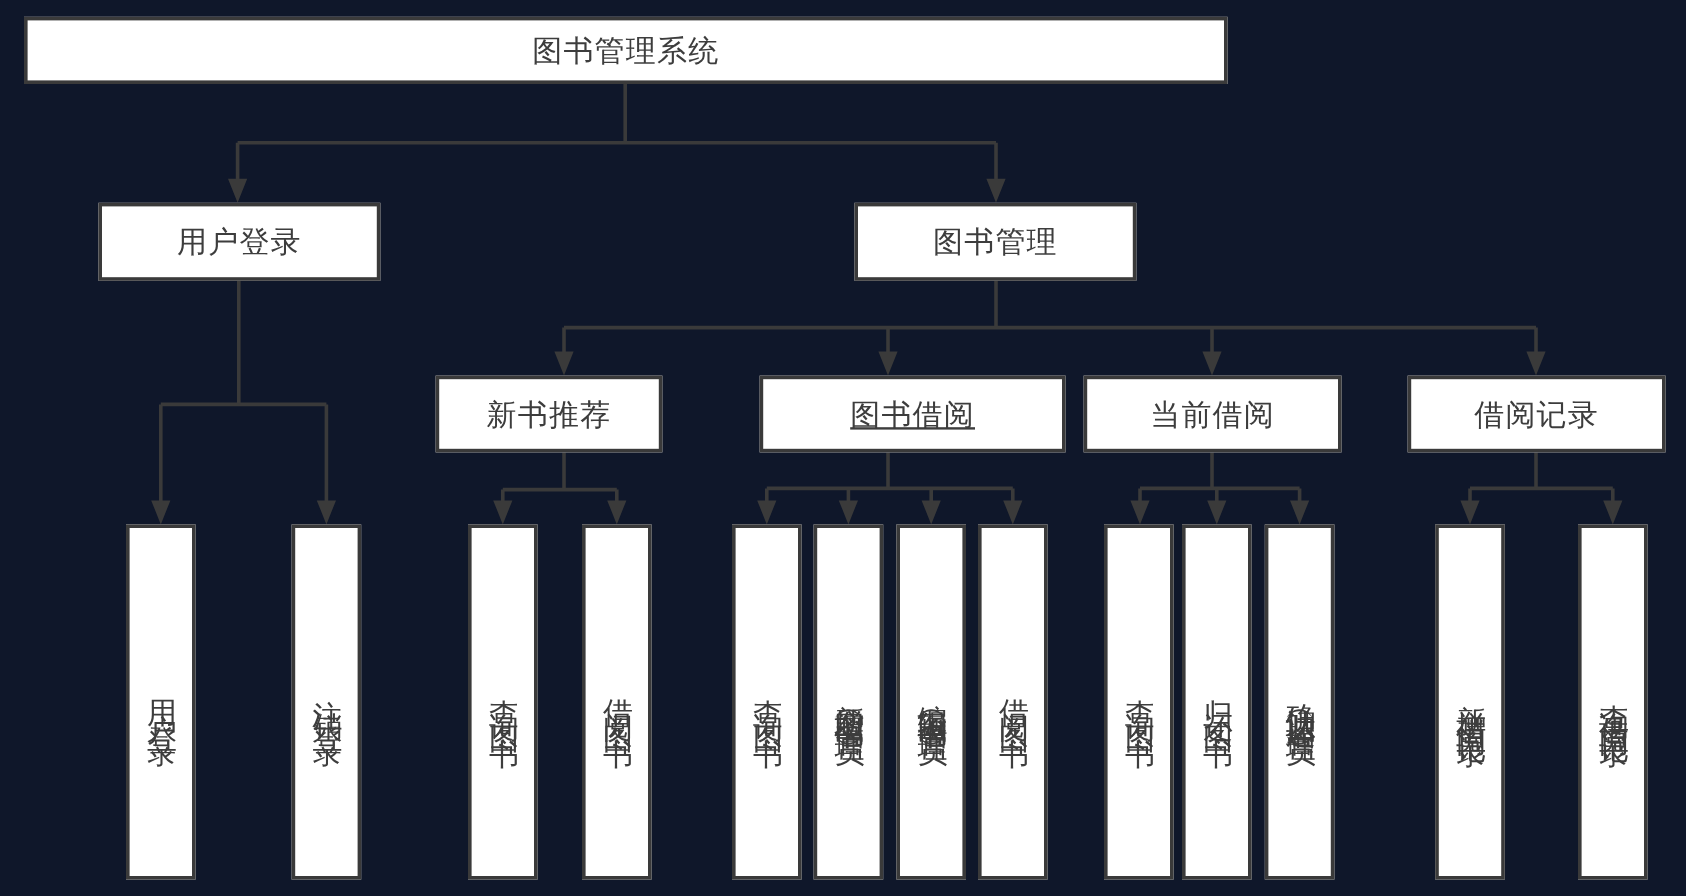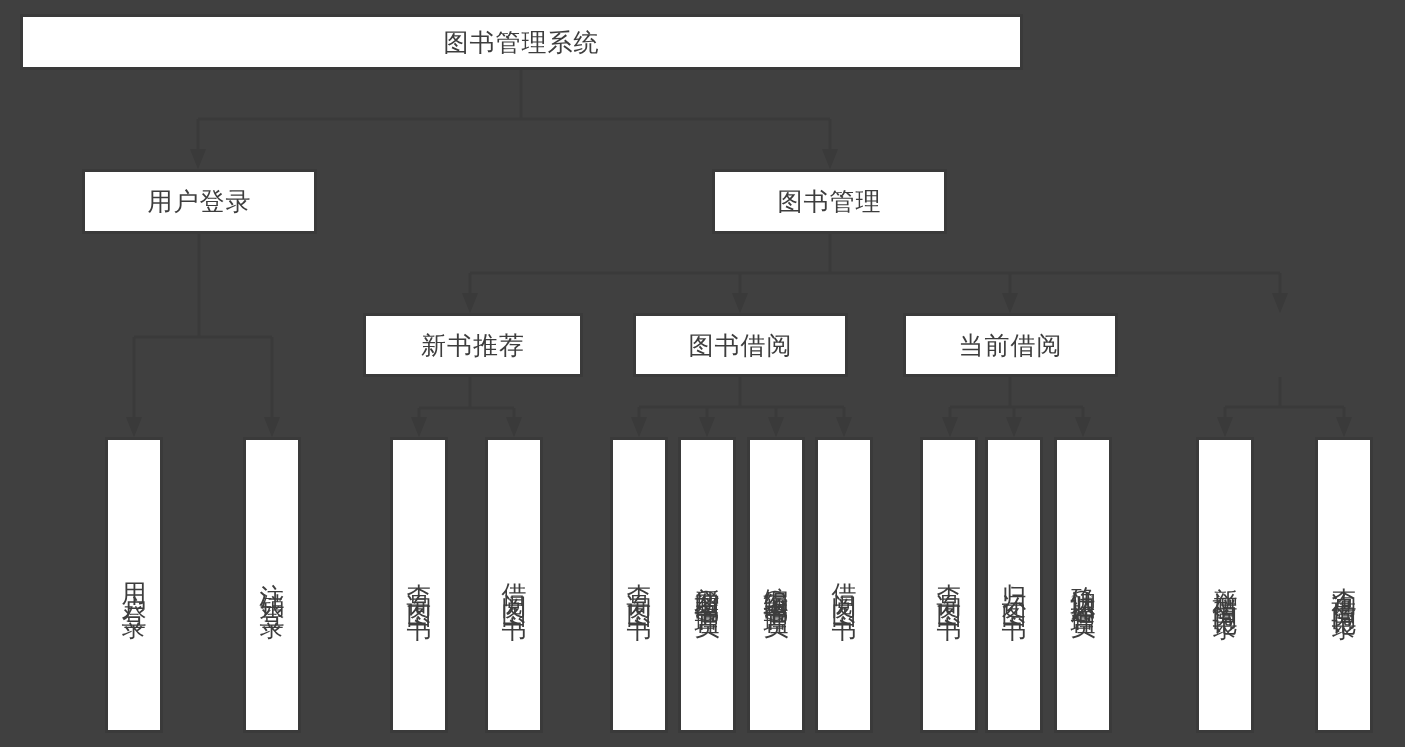--- a/index.html
+++ b/index.html
@@ -5,21 +5,21 @@
   html, body {
     margin: 0;
     padding: 0;
     background: #ffffff;
     font-family: "Liberation Sans", sans-serif;
   }
   .canvas {
     position: relative;
     width: 1405px;
     height: 747px;
-    background: #404040;
+    background: #0f172a;
     overflow: hidden;
   }
   .connectors {
     position: absolute;
     left: 0;
     top: 0;
     z-index: 1;
   }
   .node {
     position: absolute;
@@ -94,28 +94,31 @@
     <span>图书管理系统</span>
   </div>
 
   <div class="node hnode" style="left:82px; top:169px; width:235px; height:65px;">
     <span>用户登录</span>
   </div>
   <div class="node hnode" style="left:712px; top:169px; width:235px; height:65px;">
     <span>图书管理</span>
   </div>
 
-  <div class="node hnode" style="left:363px; top:313px; width:220px; height:64px;font-family:Liberation Serif, serif;">
+  <div class="node hnode" style="left:363px; top:313px; width:189px; height:64px;font-family:Liberation Serif, serif;">
     <span>新书推荐</span>
   </div>
-  <div class="node hnode" style="left:633px; top:313px; width:215px; height:64px;">
+  <div class="node hnode" style="left:633px; top:313px; width:255px; height:64px;text-decoration:underline;">
     <span>图书借阅</span>
   </div>
   <div class="node hnode" style="left:903px; top:313px; width:215px; height:64px;align-items:center;">
     <span>当前借阅</span>
+  </div>
+  <div class="node hnode" style="left:1173px; top:313px; width:215px; height:64px;">
+    <span>借阅记录</span>
   </div>
 
   <div class="node vnode gap-wide" style="left:105px;">
     <span>用户登录</span>
   </div>
   <div class="node vnode gap-wide" style="left:243px;">
     <span>注销登录</span>
   </div>
   <div class="node vnode gap-wide" style="left:390px;">
     <span>查询图书</span>

